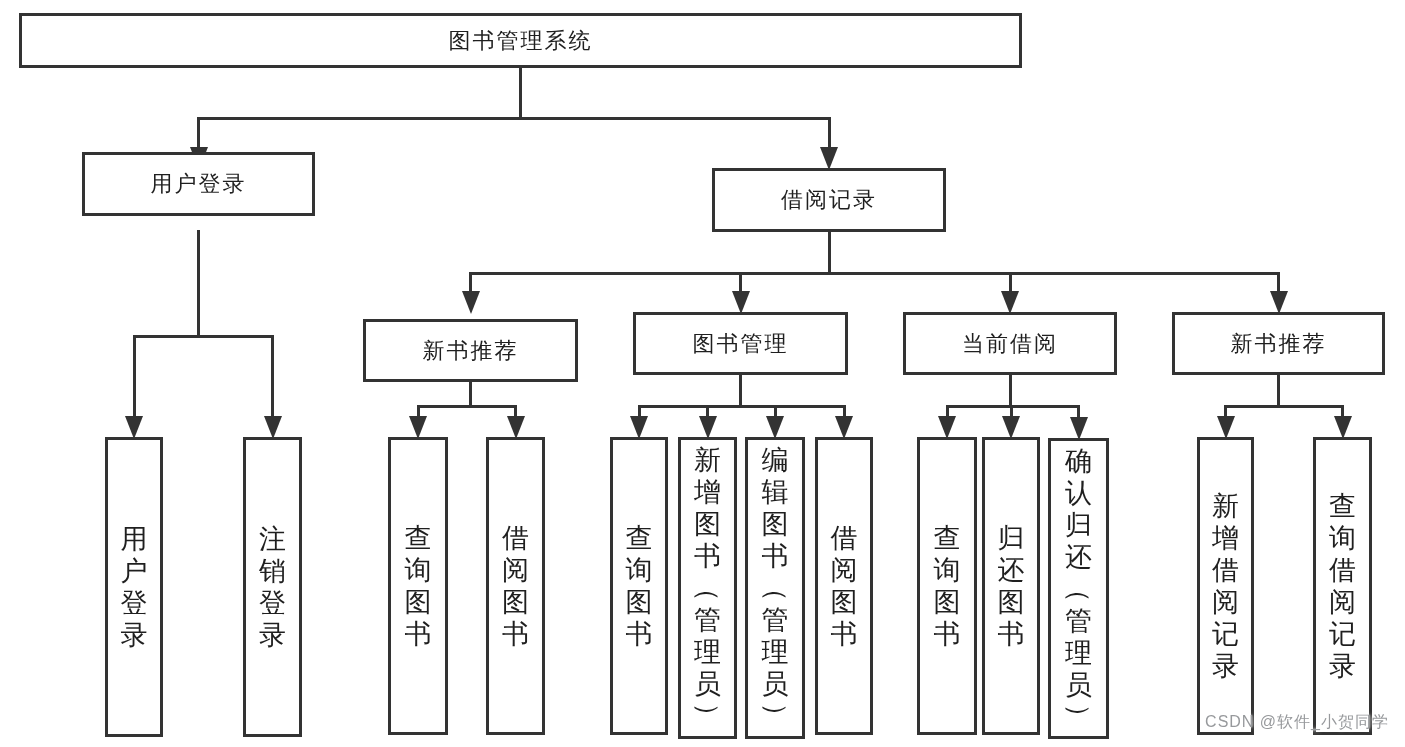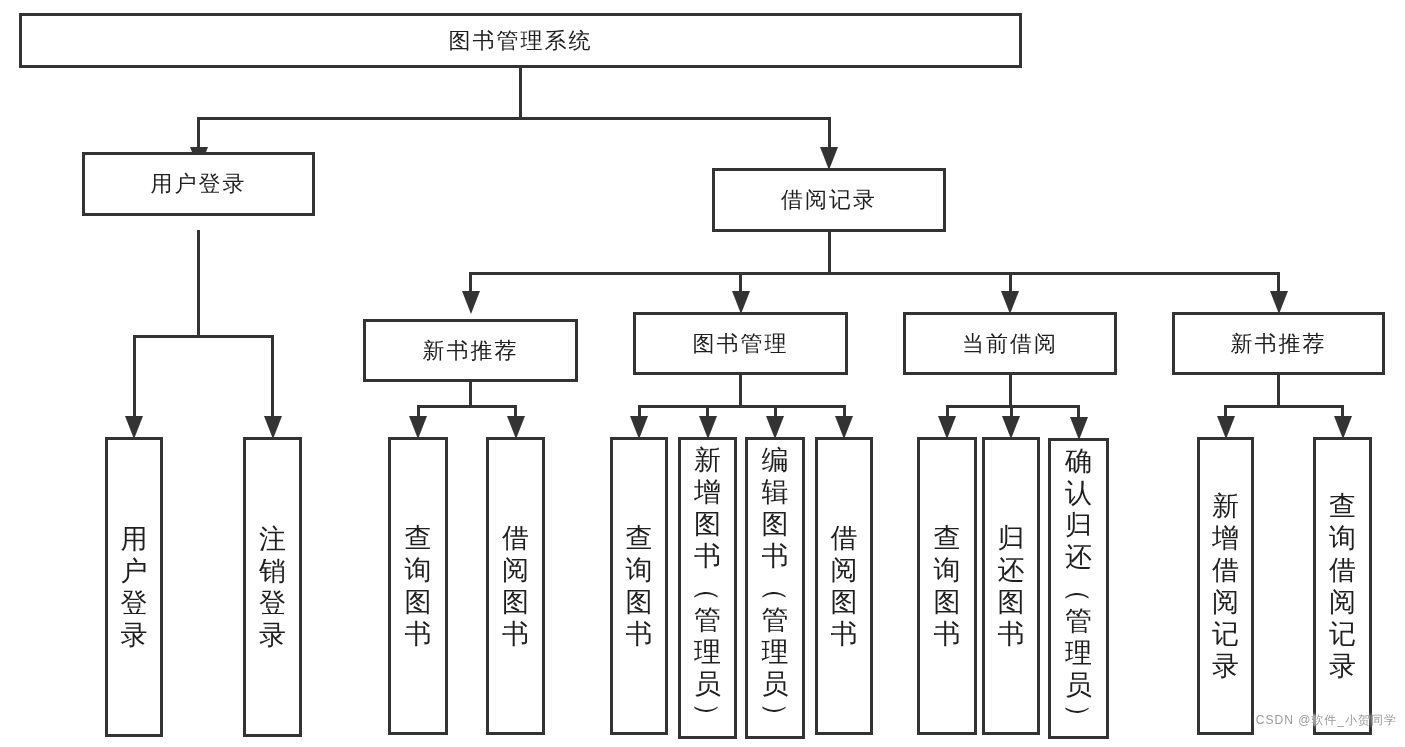--- a/index.html
+++ b/index.html
@@ -23,22 +23,22 @@
   .vnode{flex-direction:column;font-size:27px;}
   .vnode span{display:block;line-height:32px;text-align:center;}
   .vnode span.rot{transform:rotate(90deg);}
   .line{position:absolute;background:var(--line-color);}
   .arrowhead{
     position:absolute;width:0;height:0;
     border-left:9px solid transparent;border-right:9px solid transparent;
     border-top:23px solid var(--line-color);
   }
   .watermark{
-    position:absolute;top:712px;right:8px;z-index:10;
-    font-size:12px;color:var(--watermark-color);letter-spacing:1px;
+    position:absolute;top:712px;right:16px;z-index:10;
+    font-size:16px;color:var(--watermark-color);letter-spacing:1px;
     text-shadow:0 0 4px #ffffff,0 0 2px #ffffff;white-space:nowrap;
   }
 </style>
 </head>
 <body>
 
 <div class="canvas">
   <div id="lines-layer">
       <div class="line" style="left: 519px; top: 66px; width: 3px; height: 53.5px;"></div>
       <div class="line" style="left: 197px; top: 116.5px; width: 633.5px; height: 3px;"></div>

